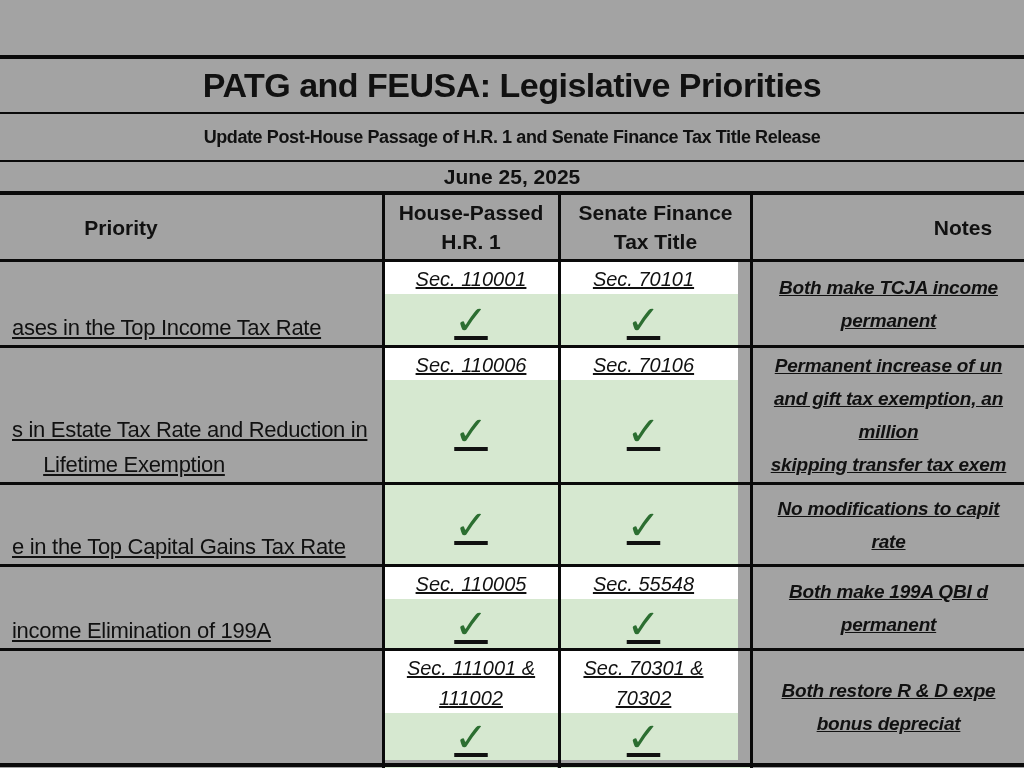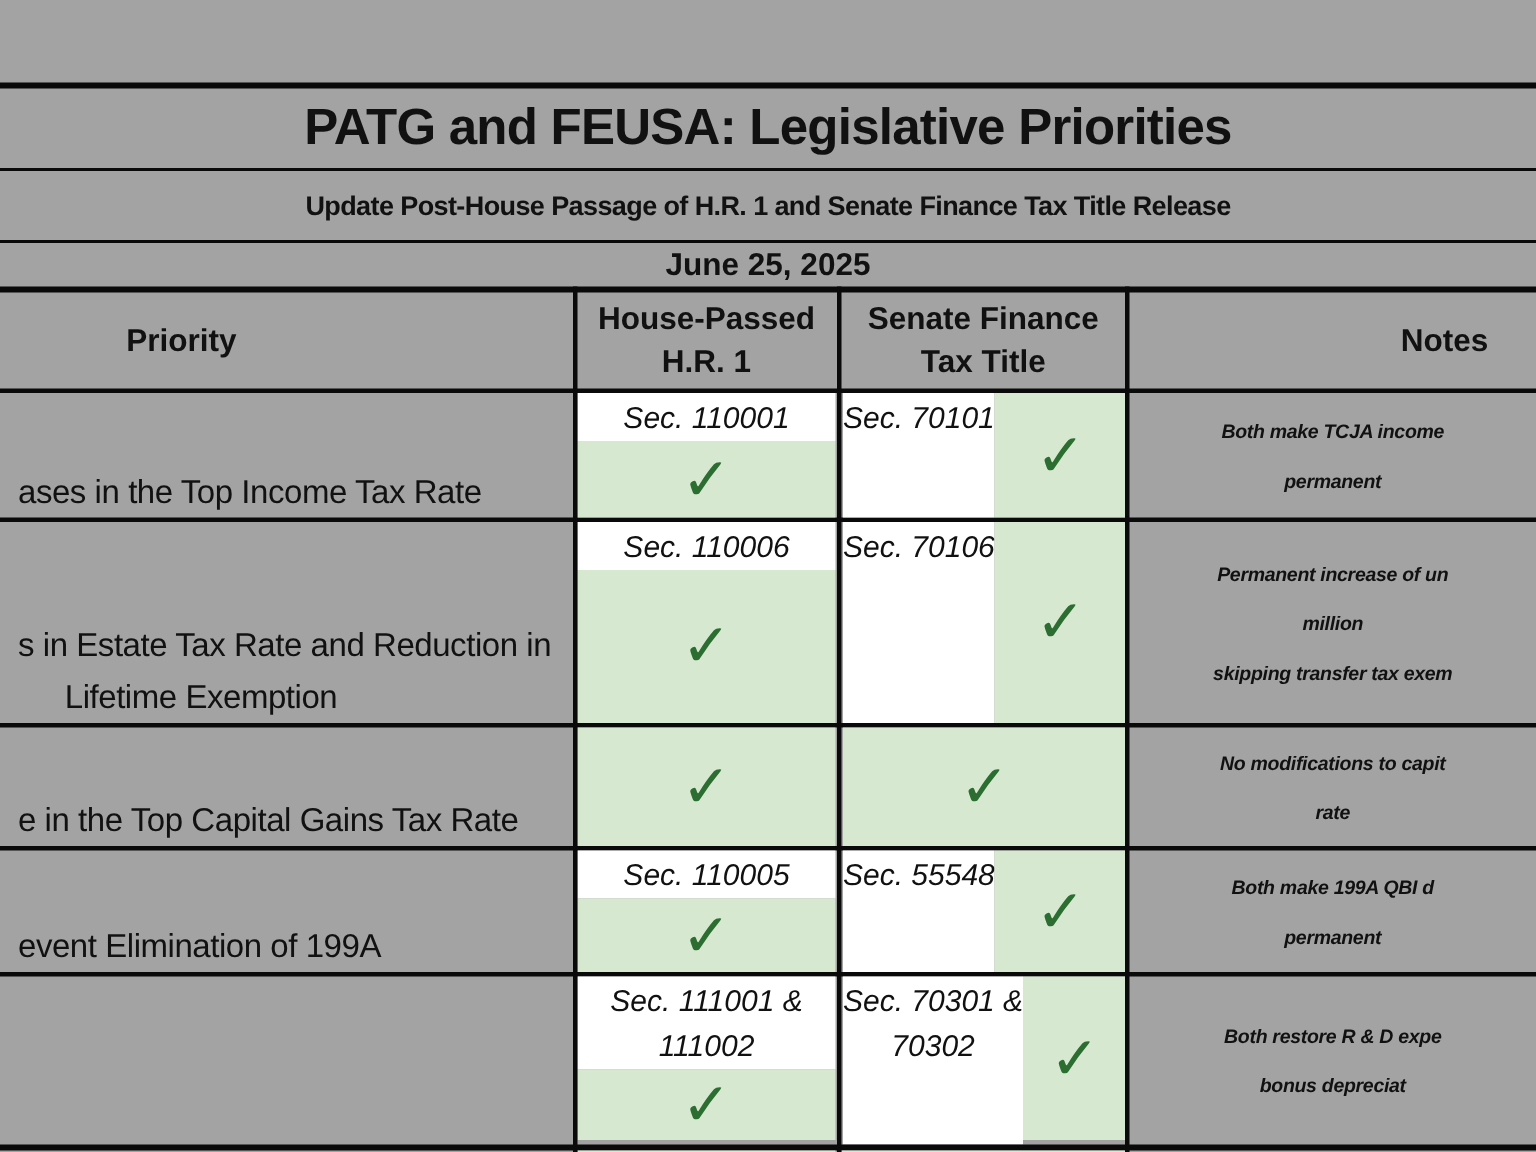--- a/index.html
+++ b/index.html
@@ -25,32 +25,32 @@
          justify-content:center;text-align:center;font-weight:bold;font-size:21px;line-height:29px;}
   .h-priority{left:0;width:242px;}
   .h-house{left:385px;width:172px;}
   .h-senate{left:561px;width:189px;}
   .h-notes{left:753px;width:420px;}
 
   
   .rows{position:absolute;top:262px;left:0;width:1024px;}
   .row{position:relative;width:1024px;border-bottom:3px solid #0a0a0a;}
   .rows .row:last-child{border-bottom:none;}
-  .cell{position:absolute;top:0;bottom:0;}
+  .cell{position:absolute;top:0;bottom:0;text-decoration:underline;}
   .priority-cell{left:12px;width:382px;display:flex;flex-direction:column;justify-content:flex-end;}
   .p-line{font-size:22px;line-height:35px;white-space:nowrap;letter-spacing:-0.3px;}
   .p-ctr{width:244px;text-align:center;white-space:normal;}
   .house-cell{left:385px;width:172px;display:flex;flex-direction:column;}
-  .senate-cell{left:562px;width:189px;display:flex;flex-direction:row;}
+  .senate-cell{left:549px;width:189px;display:flex;flex-direction:column;}
   .sec{font-style:italic;font-size:20px;line-height:30px;text-align:center;padding-top:2px;background:#fff;}
   .green{flex:1;display:flex;align-items:center;justify-content:center;}
   .rows .row:last-child .green{margin-bottom:3px;}
   .check{font-family:"DejaVu Sans",sans-serif;font-size:40px;line-height:1;font-weight:normal;}
   .notes-cell{left:753px;width:271px;display:flex;flex-direction:column;justify-content:center;}
-  .n-line{font-size:13px;line-height:33px;font-weight:bold;font-style:italic;
+  .n-line{font-size:19px;line-height:33px;font-weight:bold;font-style:italic;
           text-align:center;white-space:nowrap;letter-spacing:-0.2px;}
 
   
   .sliver{position:absolute;top:767px;height:6px;}
   .sliver.house{left:385px;width:172px;}
   .sliver.senate{left:561px;width:189px;}
 </style>
 </head>
 <body>
 
@@ -133,20 +133,21 @@
     <div class="cell senate-cell">
           <div class="sec">
             <div class="">Sec. 70106</div>
           </div>
           <div class="green" style="background: rgb(214, 232, 208);">
             <span class="check" style="color: rgb(44, 110, 49);">✓</span>
           </div>
         </div>
     <div class="cell notes-cell">
           <div class="n-line">Permanent increase of un</div>
+          <div class="n-line">and gift tax exemption, an</div>
           <div class="n-line">million</div>
           <div class="n-line">skipping transfer tax exem</div>
         </div>
   </div>
       <div class="row" style="height: 79px;">
     <div class="cell priority-cell">
           <div class="p-line">e in the Top Capital Gains Tax Rate</div>
         </div>
     <div class="cell house-cell">
           <div class="green" style="background: rgb(214, 232, 208);">
@@ -158,21 +159,21 @@
             <span class="check" style="color: rgb(44, 110, 49);">✓</span>
           </div>
         </div>
     <div class="cell notes-cell">
           <div class="n-line">No modifications to capit</div>
           <div class="n-line">rate</div>
         </div>
   </div>
       <div class="row" style="height: 81px;">
     <div class="cell priority-cell">
-          <div class="p-line">event Elimination of 199A</div>
+          <div class="p-line">income Elimination of 199A</div>
         </div>
     <div class="cell house-cell">
           <div class="sec">
             <div class="">Sec. 110005</div>
           </div>
           <div class="green" style="background: rgb(214, 232, 208);">
             <span class="check" style="color: rgb(44, 110, 49);">✓</span>
           </div>
         </div>
     <div class="cell senate-cell">

